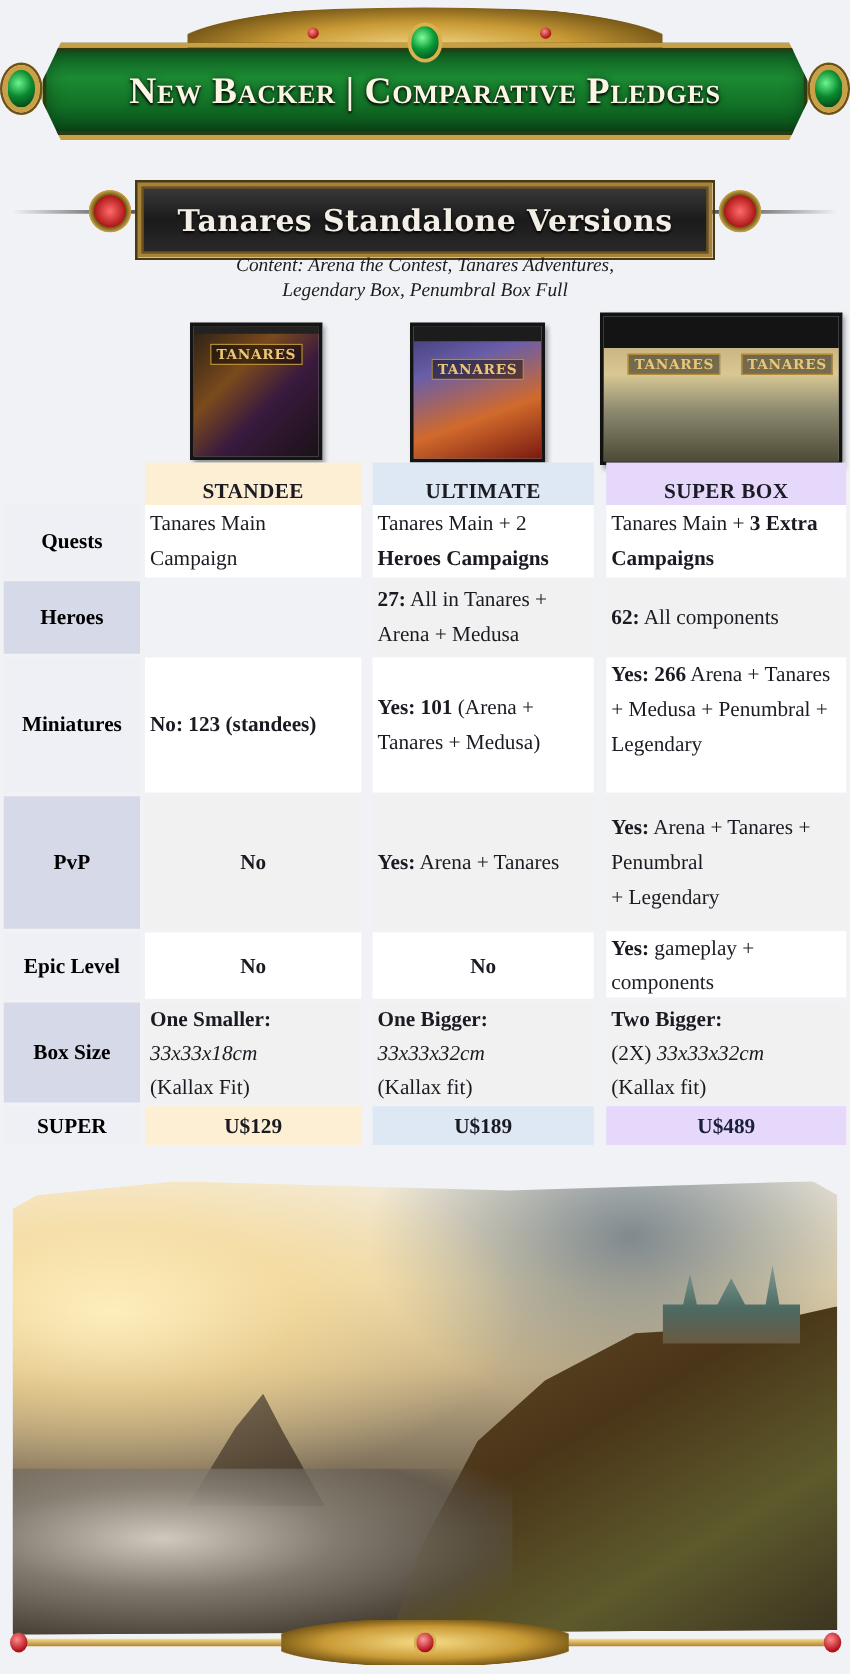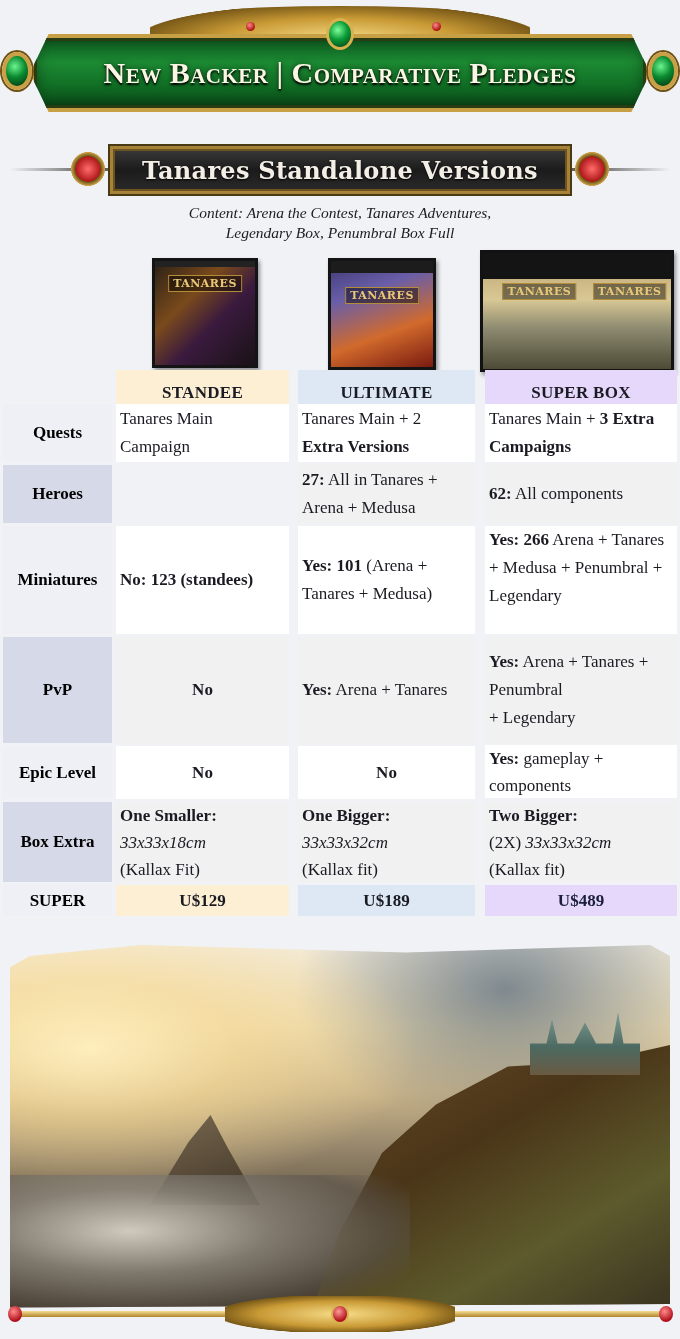--- a/index.html
+++ b/index.html
@@ -40,21 +40,21 @@
   }
 
   
   .section-wrap { position: absolute; left: 0; top: 140px; width: 680px; height: 60px; }
   .sec-line { position: absolute; top: 28px; height: 3px; background: linear-gradient(90deg, transparent, #777 60%, #555); }
   .sec-ornament {
     position: absolute; top: 12px; width: 44px; height: 34px;
     background: radial-gradient(circle at 50% 50%, #ff6b6b 0%, #b01818 45%, #6b5416 46%, #c9a046 60%, transparent 62%);
   }
   .section-banner {
-    position: absolute; left: 110px; top: 6px; width: 460px; height: 48px;
+    position: absolute; left: 110px; top: 6px; width: 460px; height: 60px;
     background: linear-gradient(180deg, #3a3a3a 0%, #1b1b1b 50%, #2a2a2a 100%);
     border: 3px solid #a7833a; box-shadow: 0 0 0 2px #4a3a14, inset 0 0 0 2px #6c5320;
     display: flex; align-items: center; justify-content: center;
   }
   .section-title {
     font-family: "DejaVu Serif", serif; font-weight: bold; color: #f3efe6;
     font-size: 24px; letter-spacing: .3px; text-shadow: 0 1px 2px #000;
   }
   .content-note {
     position: absolute; left: 0; top: 203px; width: 680px; text-align: center;
@@ -188,21 +188,21 @@
 
 <div class="tier-header" style="left:116px;width:173px;background:#fcefd4">STANDEE</div>
 <div class="tier-header" style="left:298px;width:177px;background:#dde8f4">ULTIMATE</div>
 <div class="tier-header" style="left:485px;width:192px;background:#e6d8fb">SUPER BOX</div>
 
 <div class="row" style="top:404px;height:58px">
   <div class="cell lab" style="background:#eef0f6">Quests</div>
   <div class="cell c1" style="background:#fff;padding-top:1px">Tanares Main Campaign</div>
   <div class="cell c2" style="background:#fff;padding-top:1px">
     <span>Tanares Main + 2</span><br>
-    <span class="b">Extra Versions</span>
+    <span class="b">Heroes Campaigns</span>
   </div>
   <div class="cell c3" style="background:#fff;padding-top:1px">
     <span>Tanares Main + </span><span class="b">3 Extra Campaigns</span>
   </div>
 </div>
 
 <div class="row" style="top:465px;height:58px">
   <div class="cell lab" style="background:#d6dae8">Heroes</div>
   <div class="cell c2" style="background:#f1f1f1;padding-top:1px">
     <span class="b">27:</span><span> All in Tanares + Arena + Medusa</span>
@@ -237,21 +237,21 @@
 <div class="row" style="top:746px;height:53px">
   <div class="cell lab" style="background:#eef0f6">Epic Level</div>
   <div class="cell c1 ctr b" style="background:#fff">No</div>
   <div class="cell c2 ctr b" style="background:#fff">No</div>
   <div class="cell c3" style="background:#fff;line-height:27px;margin-top:-1px">
     <span class="b">Yes:</span><span> gameplay + components</span>
   </div>
 </div>
 
 <div class="row" style="top:802px;height:80px">
-  <div class="cell lab" style="background:#d6dae8">Box Extra</div>
+  <div class="cell lab" style="background:#d6dae8">Box Size</div>
   <div class="cell c1" style="background:#f1f1f1;line-height:27px">
     <span class="b">One Smaller:</span><br>
     <span class="i">33x33x18cm</span><br>
     <span>(Kallax Fit)</span>
   </div>
   <div class="cell c2" style="background:#f1f1f1;line-height:27px">
     <span class="b">One Bigger:</span><br>
     <span class="i">33x33x32cm</span><br>
     <span>(Kallax fit)</span>
   </div>

